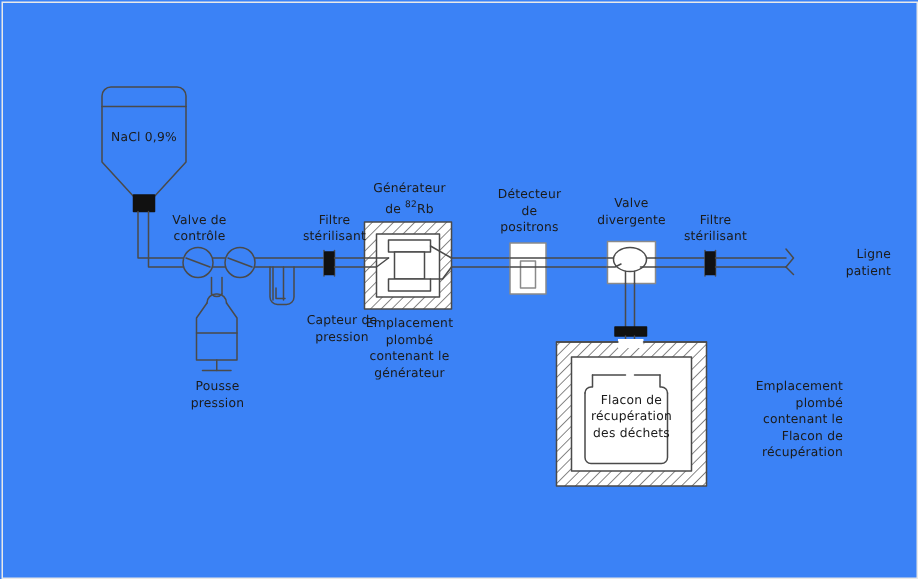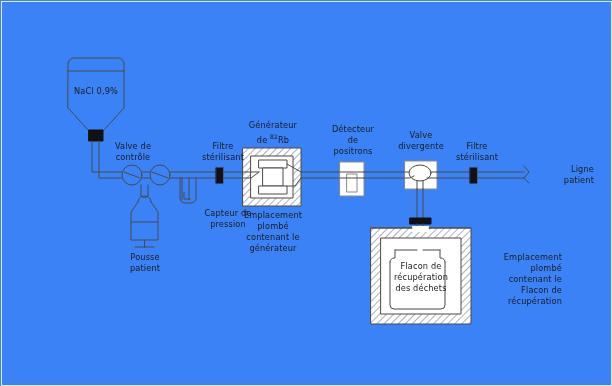--- a/index.html
+++ b/index.html
@@ -224,21 +224,21 @@
 
     </g>
   </svg>
 
   <div class="lbl" style="left:68px; top:86px; width:56px;">NaCl 0,9%</div>
 
   <div class="lbl" style="left:106px; top:141px; width:54px;">Valve de
 contrôle</div>
 
   <div class="lbl" style="left:110px; top:252px; width:70px;">Pousse
-patient</div>
+pression</div>
 
   <div class="lbl" style="left:157px; top:208px; width:70px;padding-left:36px;">Capteur de
 pression</div>
 
   <div class="lbl" style="left:198px; top:141px; width:50px;">Filtre
 stérilisant</div>
 
   <div class="lbl" style="left:240px; top:120px; width:66px;"><span>Générateur
 de </span><sup>82</sup><span>Rb</span></div>
 

